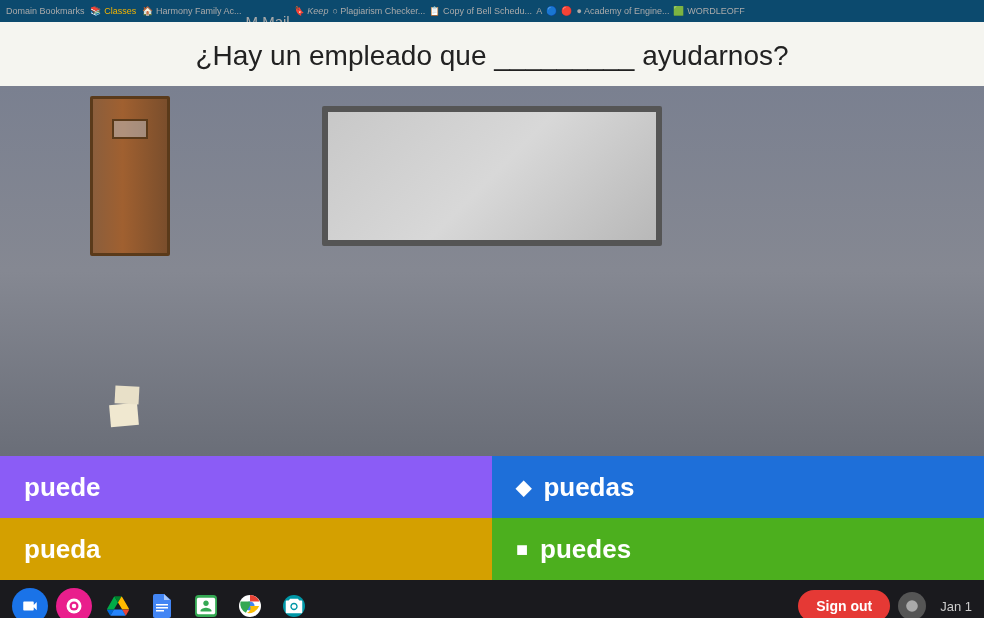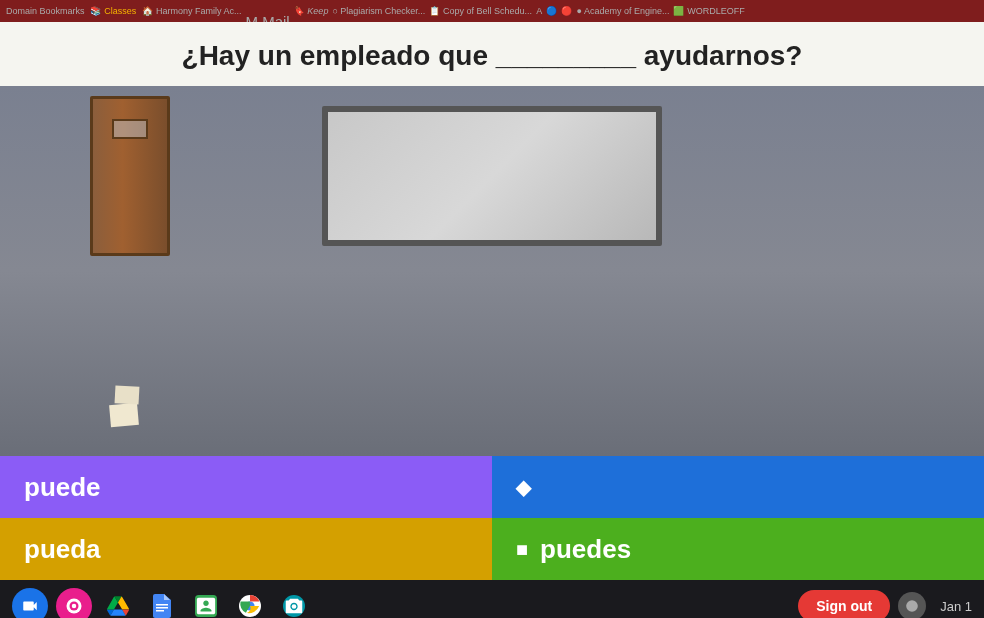--- a/index.html
+++ b/index.html
@@ -6,21 +6,21 @@
     body {
       width: 984px;
       height: 618px;
       overflow: hidden;
       font-family: Arial, sans-serif;
       background: #1a1a1a;
     }
 
     
     .browser-bar {
-      background: #7f1d1d;
+      background: #0c4a6e;
       height: 22px;
       display: flex;
       align-items: center;
       padding: 0 6px;
       gap: 4px;
       overflow: hidden;
     }
 
     
     .screen-content {
@@ -32,21 +32,21 @@
     }
 
     
     .question-area {
       background: #f5f5f0;
       padding: 18px 20px 14px;
       text-align: center;
     }
     .question-text {
       font-size: 28px;
-      font-weight: 700;
+      font-weight: 400;
       color: #222;
       font-family: Arial, sans-serif;
     }
 
     
     .classroom-bg {
       flex: 1;
       background: linear-gradient(
         to bottom,
         #5a6070 0%,
@@ -230,20 +230,21 @@
     <div class="paper-note2"></div>
     <div class="classroom-board"></div>
   </div>
 
   <div class="answers-grid">
     <button class="answer-btn red">
       <span>puede</span>
     </button>
     <button class="answer-btn blue">
       <span class="btn-icon">◆</span>
+      <span>puedas</span>
     </button>
     <button class="answer-btn yellow">
       <span>pueda</span>
     </button>
     <button class="answer-btn green">
       <span class="btn-icon">■</span>
       <span>puedes</span>
     </button>
   </div>
 </div>

